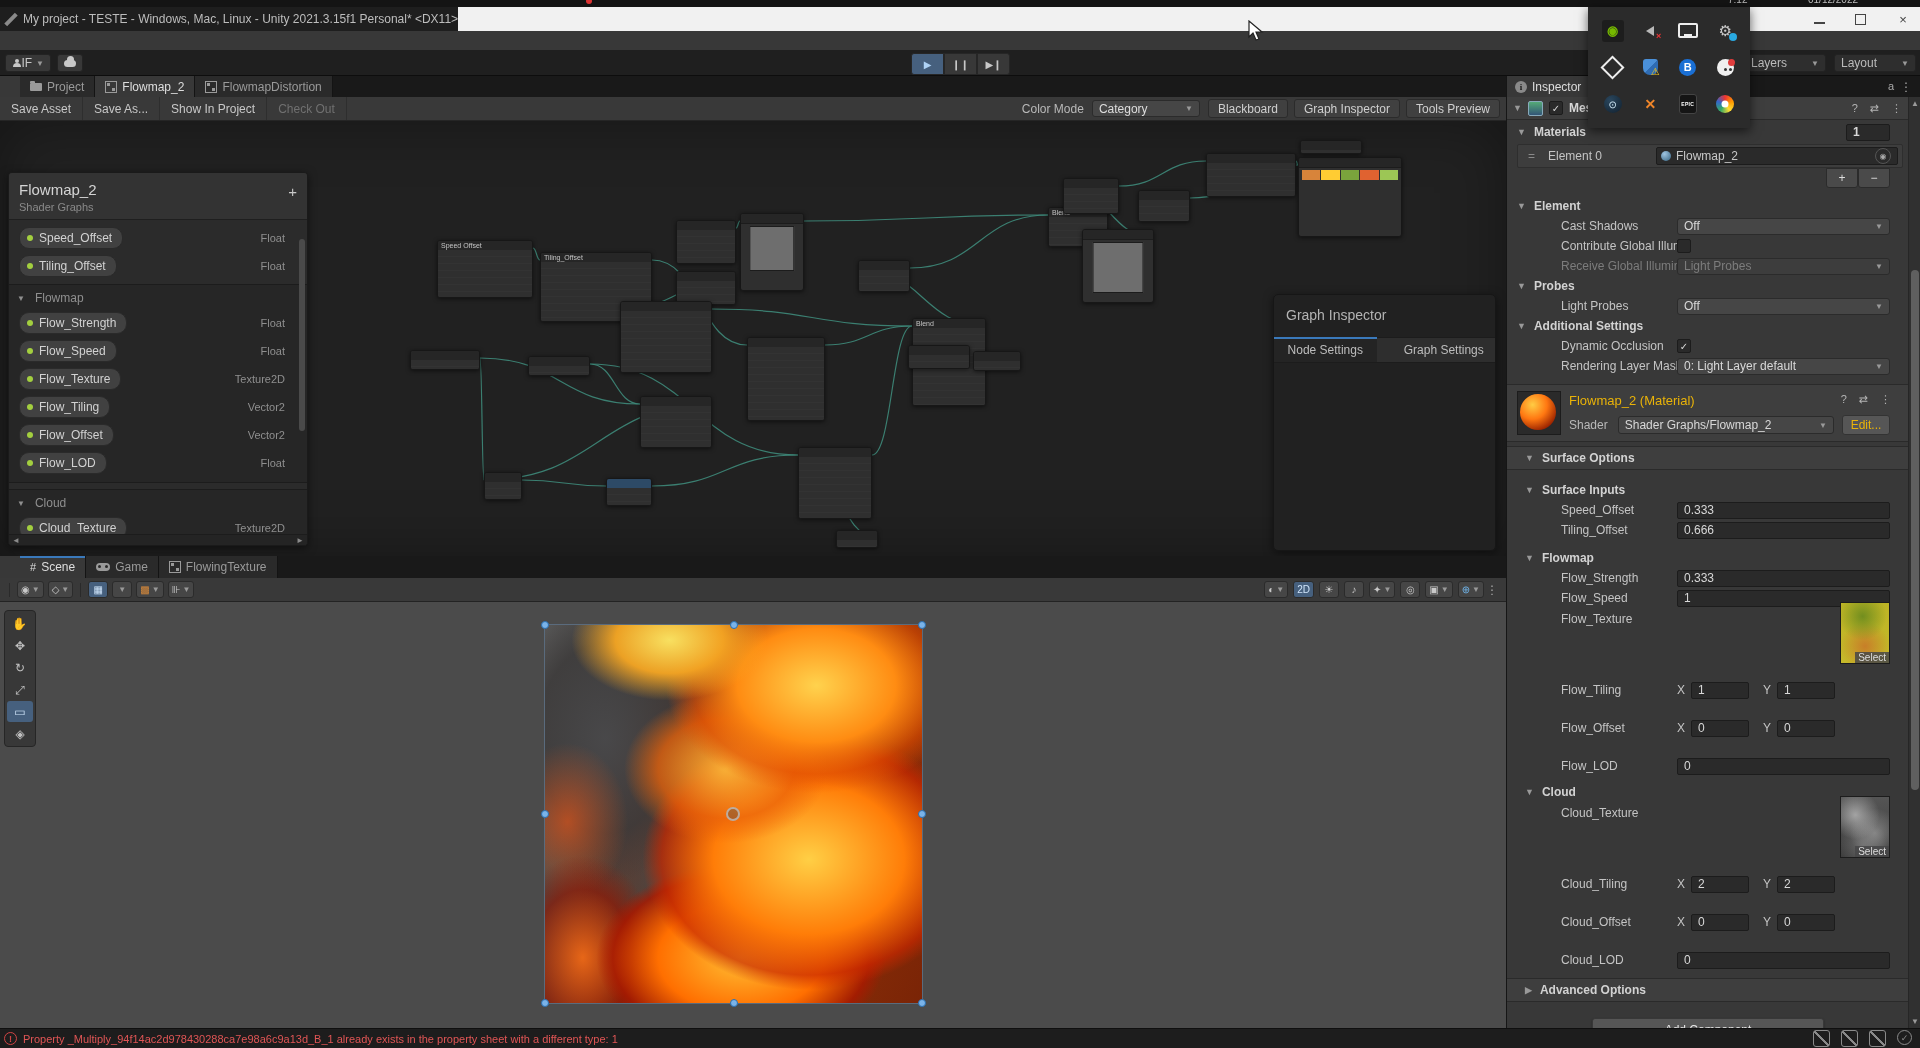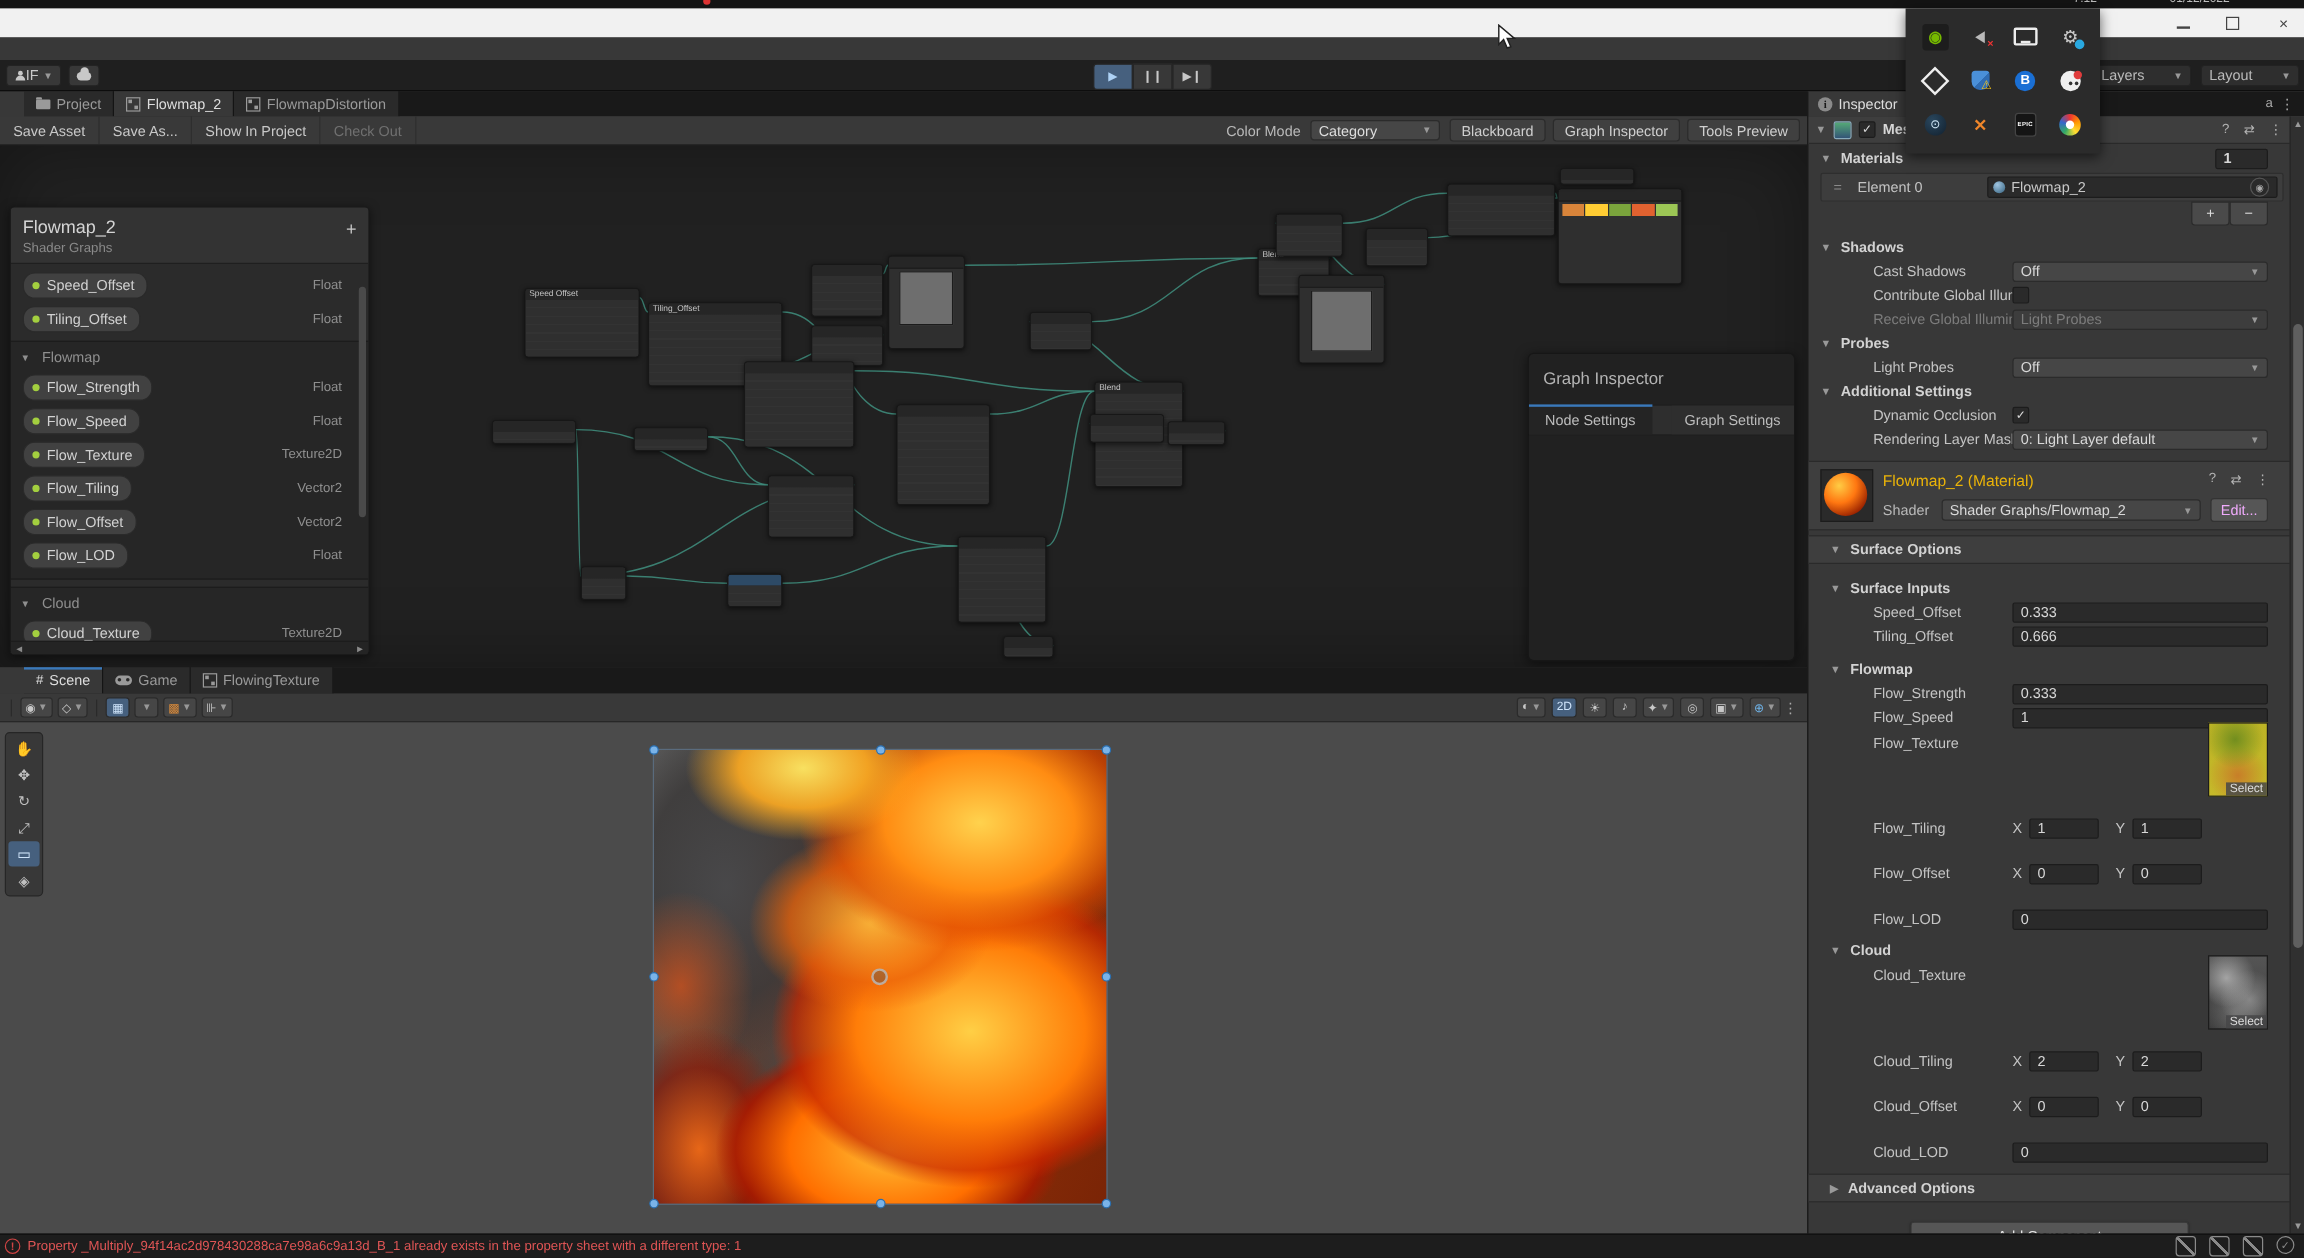--- a/index.html
+++ b/index.html
@@ -162,21 +162,21 @@
   #plusminus{height:20px;display:flex;justify-content:flex-end;margin-right:19px;}
   #plusminus span{width:30px;height:18px;background:#4a4a4a;border:1px solid #2b2b2b;display:flex;align-items:center;justify-content:center;color:#ddd;border-radius:0 0 3px 3px;}
   #mat-block{position:relative;height:56px;margin-top:8px;background:#3e3e3e;border-top:1px solid #2a2a2a;border-bottom:1px solid #2a2a2a;}
   #mat-sphere{position:absolute;left:10px;top:6px;width:42px;height:42px;background:#2a2a2a;border:1px solid #1c1c1c;}
   #mat-sphere i{position:absolute;left:2px;top:2px;width:36px;height:36px;border-radius:50%;background:radial-gradient(circle at 35% 30%,#ffcc44,#ff7711 42%,#992200 78%,#3a1105);}
   #mat-title{position:absolute;left:62px;top:8px;color:#eab308;font-size:13px;}
   #mat-block .right-icons{position:absolute;right:18px;top:8px;display:flex;gap:12px;color:#b4b4b4;font-size:11px;}
   #shader-row{position:absolute;left:62px;top:30px;right:19px;display:flex;align-items:center;}
   #shader-row .slbl{color:#b9b9b9;margin-right:10px;}
   #shader-dd{flex:1;height:18px;background:#464646;border:1px solid #2b2b2b;border-radius:3px;display:flex;align-items:center;justify-content:space-between;padding:0 6px;box-sizing:border-box;color:#d8d8d8;}
-  #edit-btn{width:46px;height:18px;margin-left:8px;background:#565656;border:1px solid #333;border-radius:3px;display:flex;align-items:center;justify-content:center;color:#f0abfc;}
+  #edit-btn{width:46px;height:18px;margin-left:8px;background:#565656;border:1px solid #333;border-radius:3px;display:flex;align-items:center;justify-content:center;color:#eab308;}
   .band{height:22px;background:#3e3e3e;border-top:1px solid #2a2a2a;border-bottom:1px solid #2a2a2a;display:flex;align-items:center;gap:8px;padding-left:18px;color:#d2d2d2;font-weight:bold;margin-top:4px;}
   #add-comp{width:230px;height:22px;margin:16px auto 0;background:#565656;border:1px solid #383838;border-radius:3px;display:flex;align-items:center;justify-content:center;color:#e8e8e8;box-shadow:0 1px 2px rgba(0,0,0,.4);}
   #insp-scroll{position:absolute;right:0;top:21px;width:12px;height:931px;background:#303030;border-left:1px solid #262626;box-sizing:border-box;}
   #insp-scroll .thumb{position:absolute;left:2px;top:173px;width:8px;height:520px;background:#5f5f5f;border-radius:4px;}
   #insp-scroll .arr{position:absolute;left:0;width:12px;text-align:center;color:#9a9a9a;font-size:8px;}
   
   #statusbar{left:0;top:1028px;width:1920px;height:20px;background:#1d1d1d;border-top:1px solid #0f0f0f;display:flex;align-items:center;box-sizing:border-box;}
   #err-ico{width:13px;height:13px;border-radius:50%;border:1.5px solid #d04444;color:#d04444;font-size:9px;font-weight:bold;display:flex;align-items:center;justify-content:center;margin:0 6px 0 4px;box-sizing:border-box;}
   #err-text{color:#e05555;font-size:11px;}
   #status-icons{position:absolute;right:8px;display:flex;gap:11px;}
@@ -215,20 +215,24 @@
 
 <div id="screen">
 
   <div id="topstrip" class="abs">
     <span class="reddot"></span>
     <span class="clock" style="left:1728px;">7:12</span>
     <span class="clock" style="left:1808px;">01/12/2022</span>
   </div>
 
   <div id="titlebar" class="abs">
+    <div id="titlebar-dark">
+      <span class="unity-logo"></span>
+      <span id="title-text">My project - TESTE - Windows, Mac, Linux - Unity 2021.3.15f1 Personal* &lt;DX11&gt;</span>
+    </div>
     <div id="win-controls">
       <span class="wc wc-min"></span>
       <span class="wc wc-max"></span>
       <span class="wc">×</span>
     </div>
   </div>
 
 
   <div id="toolbar" class="abs">
     <div class="tb-btn" style="left:5px;width:46px;">
@@ -631,21 +635,21 @@
             <span class="obj-pick">◉</span>
           </div>
         </div>
         <div id="plusminus">
           <span>+</span>
           <span>−</span>
         </div>
 
         <div class="sec-head" style="margin-top:8px;">
             <span class="fold">▼</span>
-            <span>Shadows</span>
+            <span>Element</span>
           </div>
         <div class="insp-row">
           <span class="lbl">Cast Shadows</span>
           <div class="dropdown">
               <span>Off</span>
               <span class="smallcaret">▼</span>
             </div>
         </div>
         <div class="insp-row">
           <span class="lbl">Contribute Global Illumi</span>

